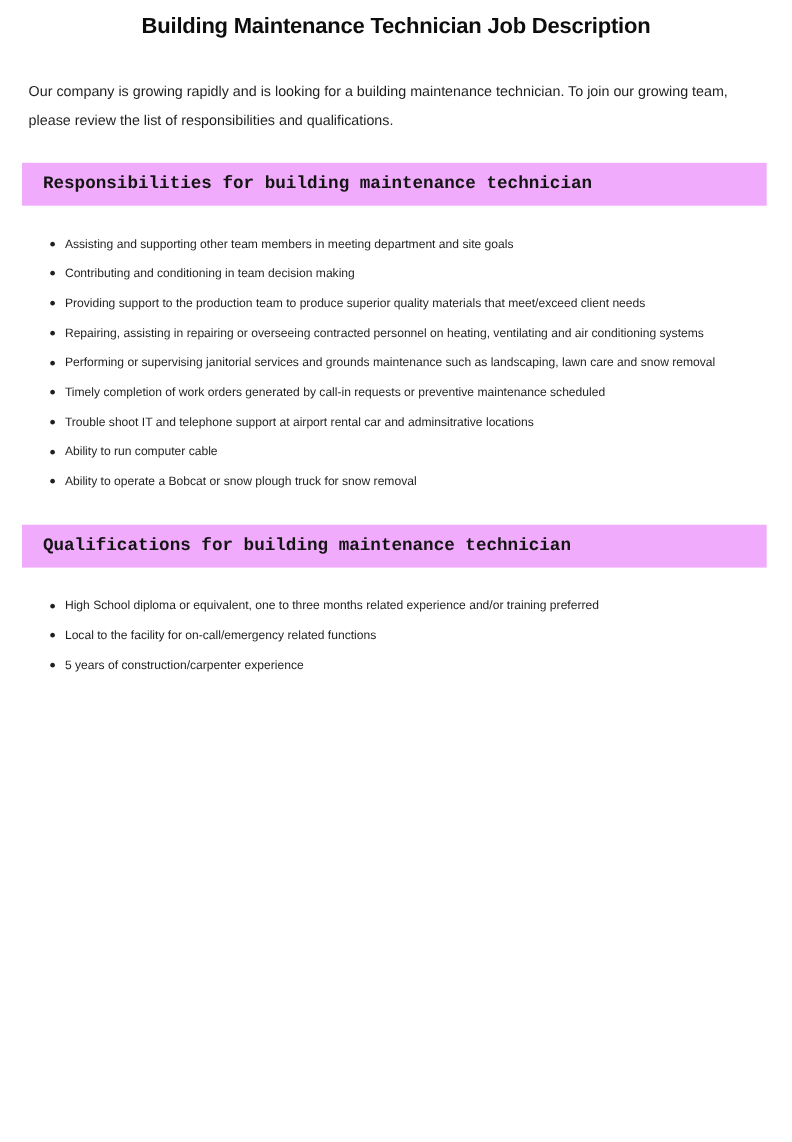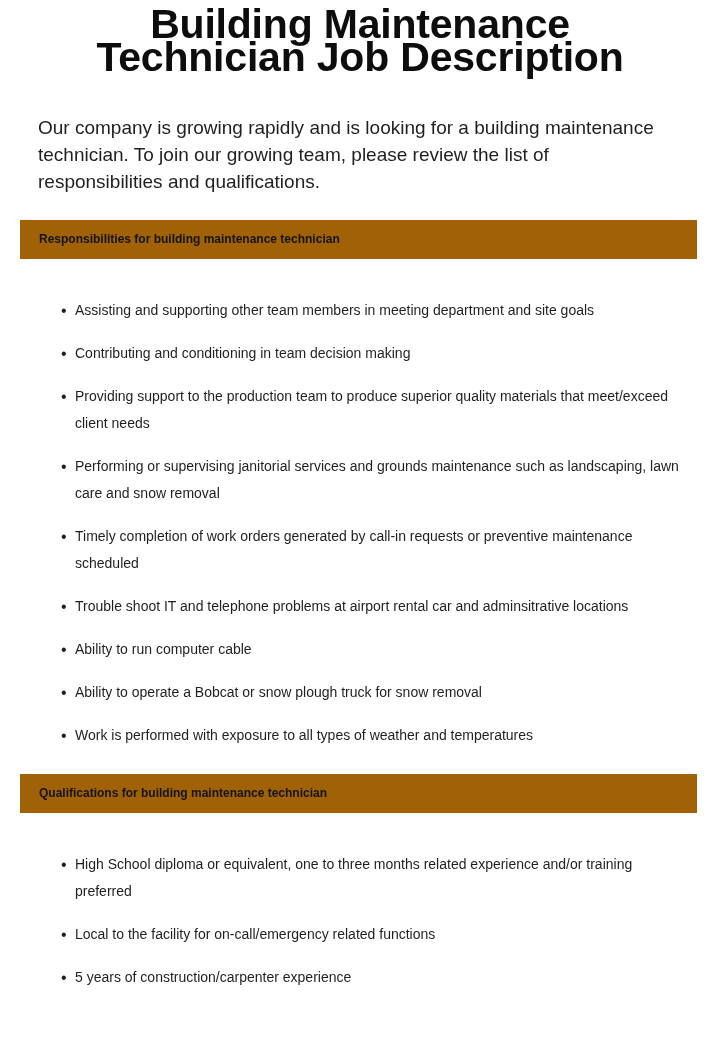--- a/index.html
+++ b/index.html
@@ -13,60 +13,61 @@
     font-family: "Liberation Sans", sans-serif;
     color: #1a1a1a;
     overflow: hidden;
   }
   .page {
     width: 720px;
     box-sizing: border-box;
     padding: 0;
   }
   .doc-title {
-    font-size: 41px;
+    font-size: 20px;
     font-weight: bold;
     line-height: 33px;
     text-align: center;
     color: #0d0d0d;
     margin: 0;
     padding: 8px 44px 0 44px;
     letter-spacing: -0.2px;
   }
   .intro {
-    font-size: 19px;
+    font-size: 13px;
     line-height: 27px;
     color: #1f1f1f;
-    margin: 16px;
+    margin: 4px;
     padding: 24px 40px 0 22px;
   }
   .section {
     margin-top: 25px;
   }
   .section-header {
-    background: #a16207;
+    background: #f0abfc;
     margin: 0 23px 0 20px;
     padding: 10px 0 10px 19px;
-    font-size: 12px;
+    font-size: 16px;
     font-weight: bold;
     line-height: 19px;
     color: #141414;
+    font-family: Liberation Mono, monospace;
   }
   .bullets {
     list-style: none;
     margin: 0;
     padding: 22px 25px 0 45px;
   }
   .bullets li {
     position: relative;
-    font-size: 14px;
+    font-size: 11px;
     line-height: 27px;
     color: #1f1f1f;
     padding-left: 14px;
-    margin: 16px;
+    margin: 0;
   }
   .bullets li::before {
     content: "\2022";
     position: absolute;
     left: 0;
     top: 0;
     font-size: 16px;
     line-height: 27px;
     color: #1f1f1f;
   }
@@ -79,26 +80,26 @@
   <h1 class="doc-title">Building Maintenance Technician Job Description</h1>
 
   <p class="intro">Our company is growing rapidly and is looking for a building maintenance technician. To join our growing team, please review the list of responsibilities and qualifications.</p>
 
   <div class="section">
     <div class="section-header">Responsibilities for building maintenance technician</div>
     <ul class="bullets">
       <li>Assisting and supporting other team members in meeting department and site goals</li>
       <li>Contributing and conditioning in team decision making</li>
       <li>Providing support to the production team to produce superior quality materials that meet/exceed client needs</li>
+      <li>Repairing, assisting in repairing or overseeing contracted personnel on heating, ventilating and air conditioning systems</li>
       <li>Performing or supervising janitorial services and grounds maintenance such as landscaping, lawn care and snow removal</li>
       <li>Timely completion of work orders generated by call-in requests or preventive maintenance scheduled</li>
-      <li>Trouble shoot IT and telephone problems at airport rental car and adminsitrative locations</li>
+      <li>Trouble shoot IT and telephone support at airport rental car and adminsitrative locations</li>
       <li>Ability to run computer cable</li>
       <li>Ability to operate a Bobcat or snow plough truck for snow removal</li>
-      <li>Work is performed with exposure to all types of weather and temperatures</li>
     </ul>
   </div>
 
   <div class="section">
     <div class="section-header">Qualifications for building maintenance technician</div>
     <ul class="bullets">
       <li>High School diploma or equivalent, one to three months related experience and/or training preferred</li>
       <li>Local to the facility for on-call/emergency related functions</li>
       <li>5 years of construction/carpenter experience</li>
     </ul>

